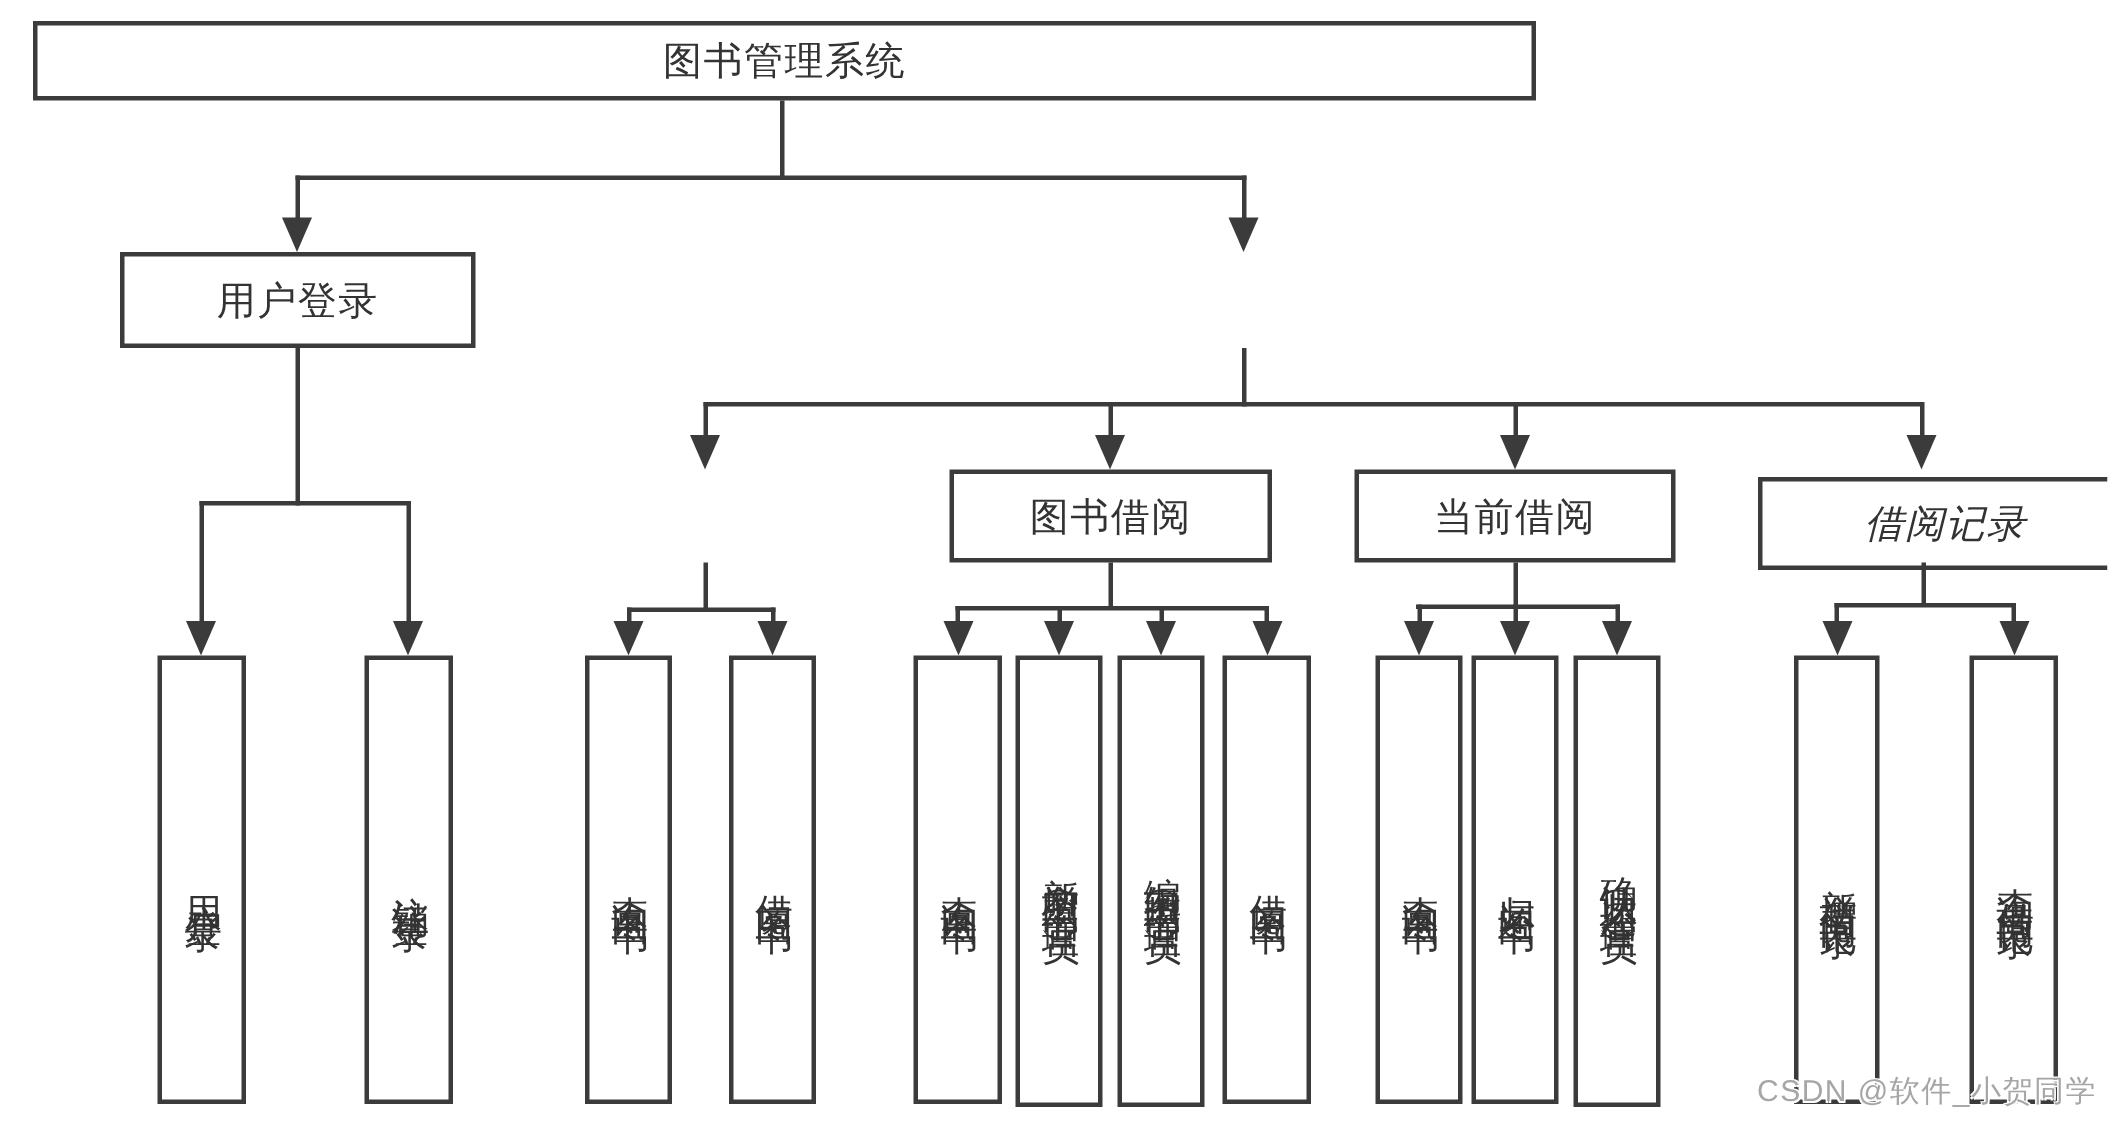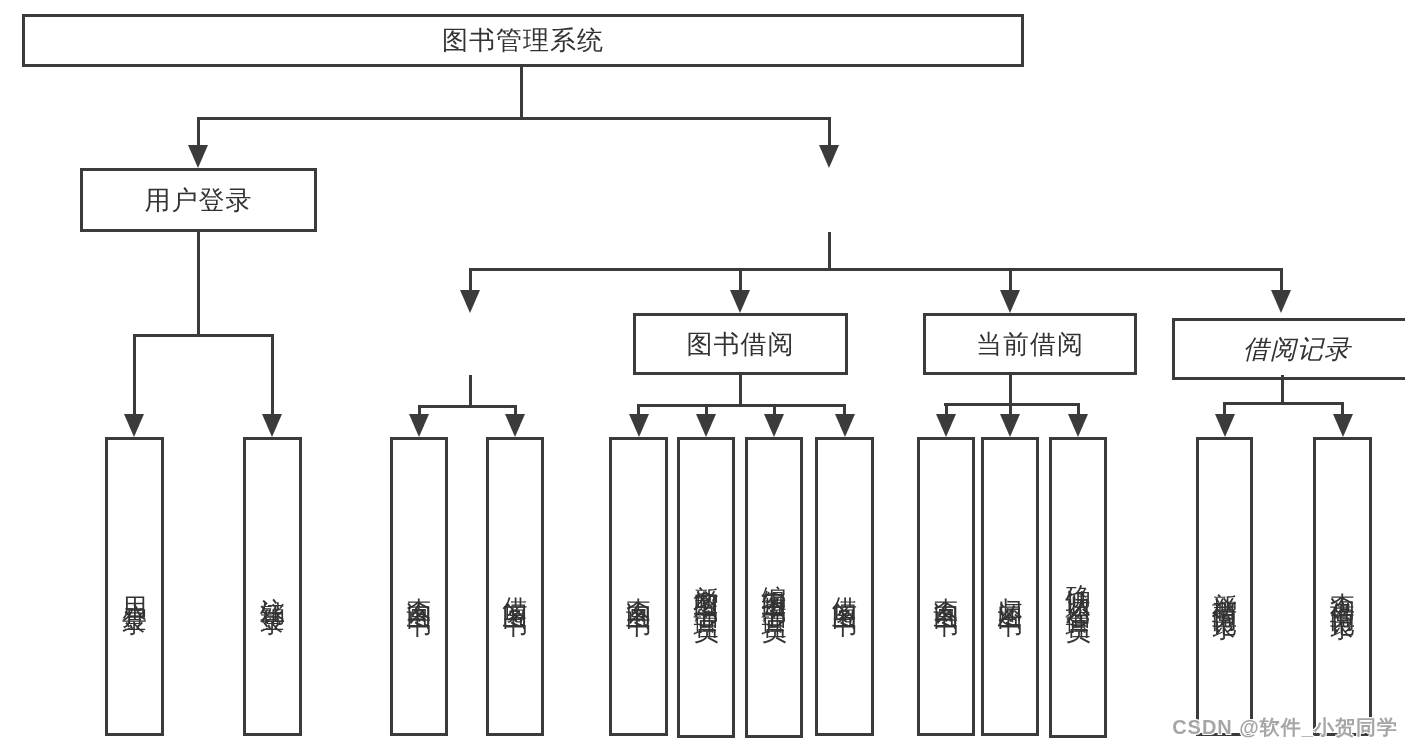--- a/index.html
+++ b/index.html
@@ -39,21 +39,21 @@
     <span>图书管理系统</span>
   </div>
 
   <div class="node hnode" style="left:80px;top:168px;width:237px;height:64px;">
     <span>用户登录</span>
   </div>
 
   <div class="node hnode" style="left:633px;top:313px;width:215px;height:62px;">
     <span>图书借阅</span>
   </div>
-  <div class="node hnode" style="left:903px;top:313px;width:214px;height:62px;margin-left:20px;">
+  <div class="node hnode" style="left:903px;top:313px;width:214px;height:62px;">
     <span>当前借阅</span>
   </div>
   <div class="node hnode" style="left:1172px;top:318px;width:250px;height:62px;font-style:italic;">
     <span>借阅记录</span>
   </div>
 
   <div class="node vnode" style="left:105px;top:437px;width:59px;height:299px;">
     <span>用户登录</span>
   </div>
   <div class="node vnode" style="left:243px;top:437px;width:59px;height:299px;">
@@ -149,15 +149,15 @@
   <div class="line" style="left:1077px;top:403px;width:3px;height:15px;"></div>
   <div class="arrow" style="left:1068px;top:414px;"></div>
 
   <div class="line" style="left:1281px;top:375px;width:3px;height:29px;"></div>
   <div class="line" style="left:1223px;top:402px;width:121px;height:3px;"></div>
   <div class="line" style="left:1223px;top:402px;width:3px;height:16px;"></div>
   <div class="arrow" style="left:1215px;top:414px;"></div>
   <div class="line" style="left:1341px;top:402px;width:3px;height:16px;"></div>
   <div class="arrow" style="left:1333px;top:414px;"></div>
 
-  <div class="watermark" style="right:7px;top:714px;font-weight:bold;">CSDN @软件_小贺同学</div>
+  <div class="watermark" style="right:7px;top:714px;">CSDN @软件_小贺同学</div>
 
 </div>
 
 </body></html>

